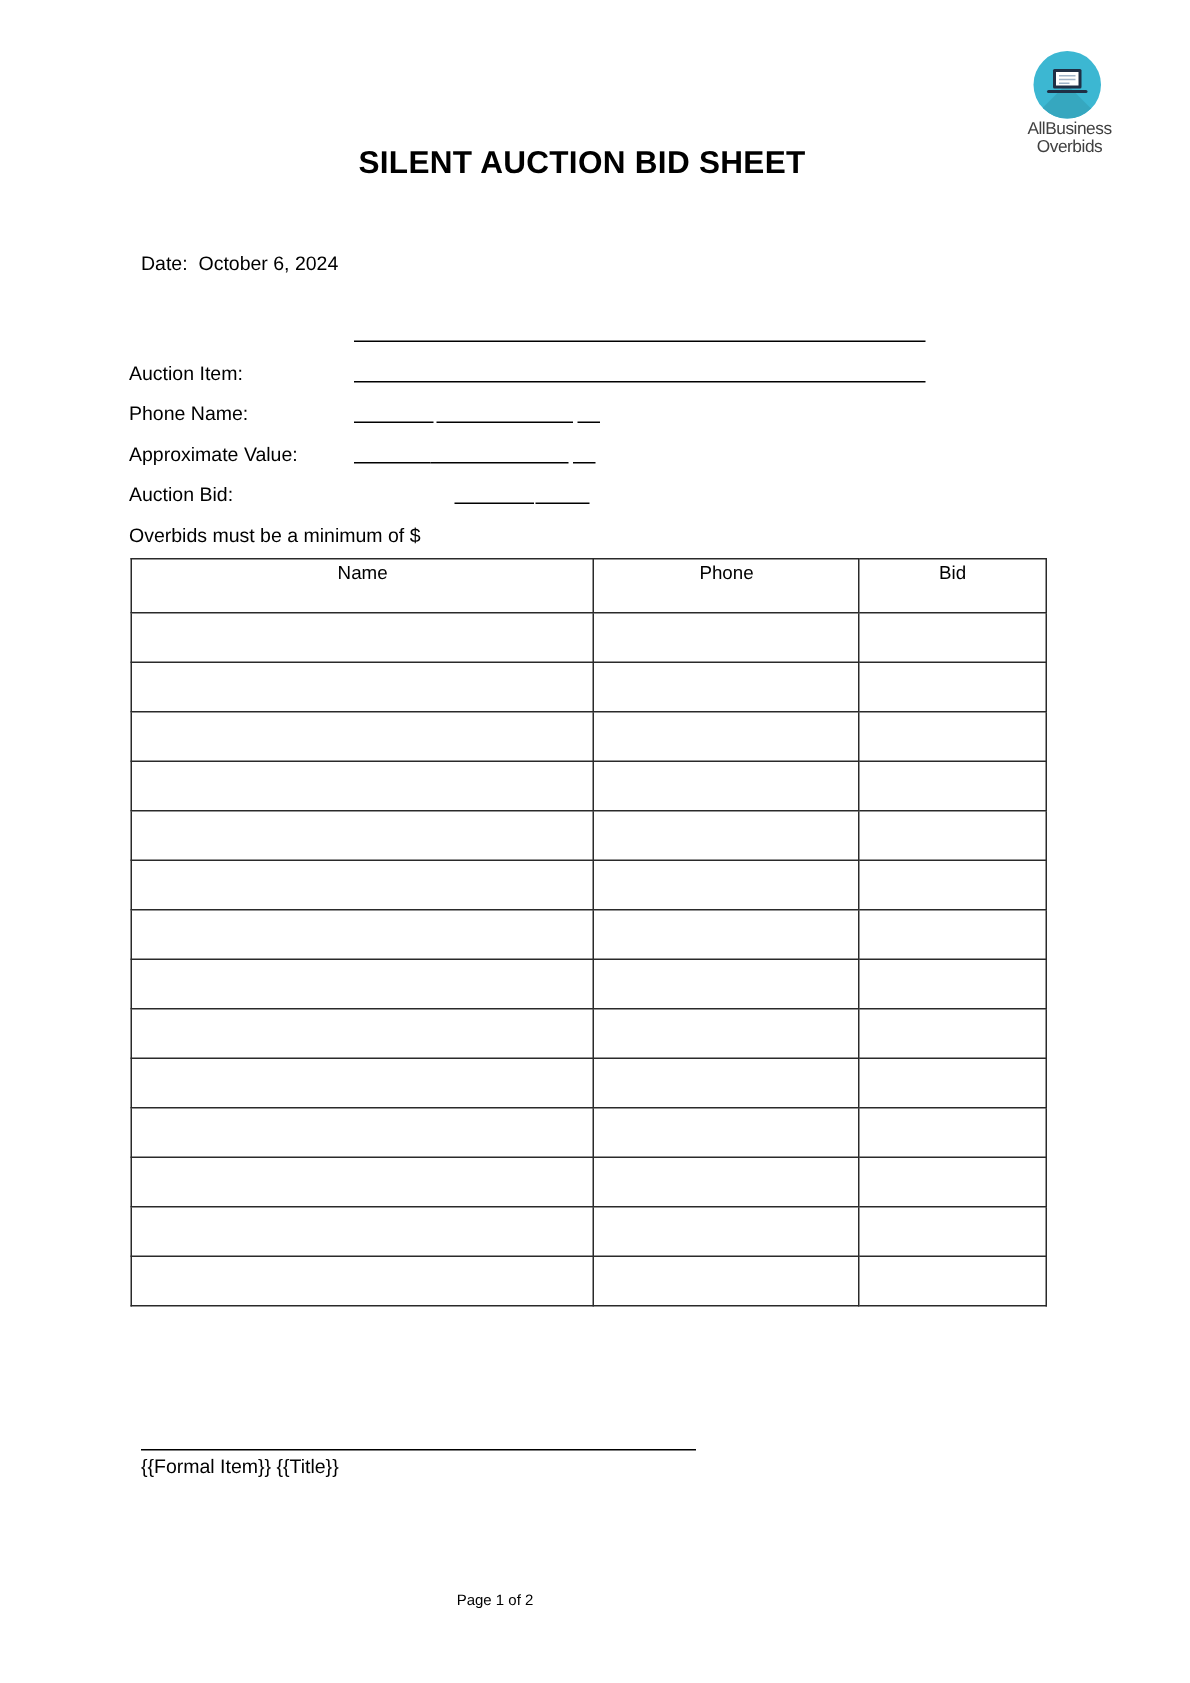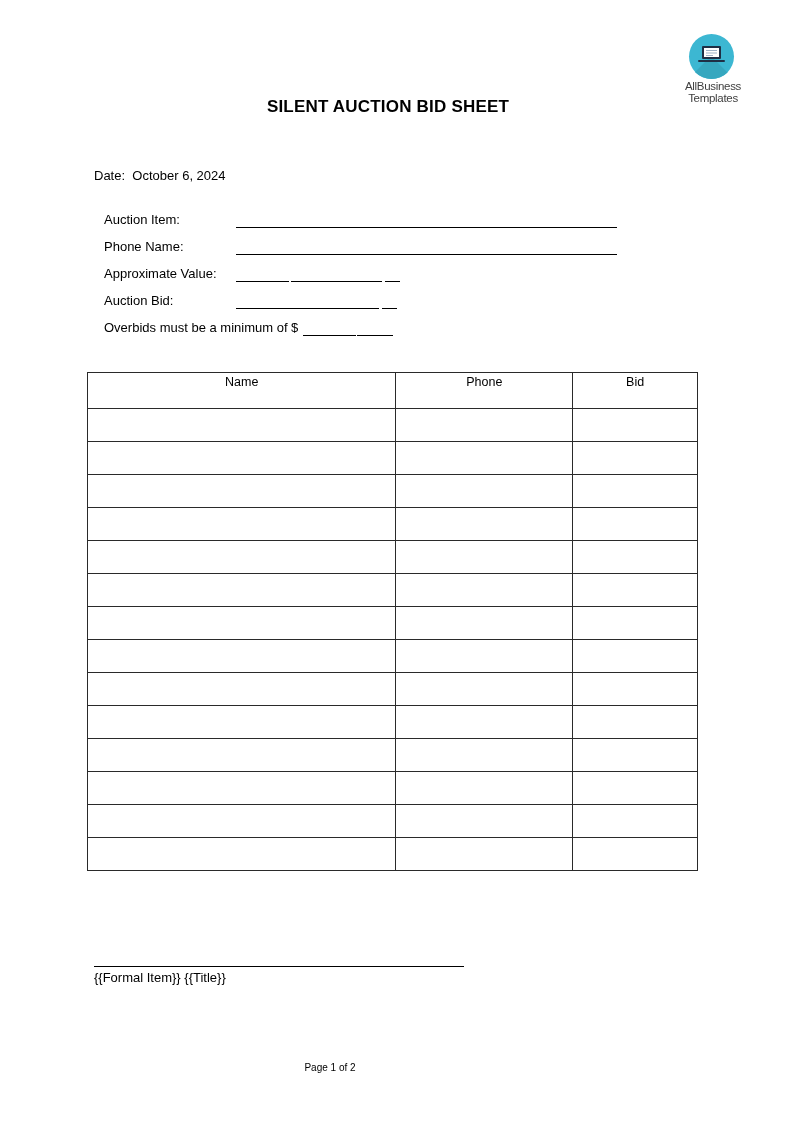--- a/index.html
+++ b/index.html
@@ -7,24 +7,24 @@
          font-family:"Liberation Sans", "DejaVu Sans", sans-serif; color:#000; }
   .abs { position:absolute; }
   .logo { left:680px; top:32px; width:70px; height:75px; }
   .logo-circle { position:absolute; left:9px; top:2px; width:45px; height:45px; border-radius:50%;
                  background:#3cb7d2; overflow:hidden; }
   .logo-circle::after { content:""; position:absolute; left:22px; top:22px; width:40px; height:40px;
                  background:#36a7bf; transform:rotate(45deg); transform-origin:0 0; }
   .logo-svg { position:absolute; left:9px; top:2px; width:45px; height:45px; z-index:2; }
   .logo-text { position:absolute; left:0; top:48px; width:66px; text-align:center;
                font-size:11.5px; line-height:12px; color:#404040; letter-spacing:-0.3px; }
-  .title { left:0; width:776px; top:97px; text-align:center; font-weight:bold; font-size:17px; letter-spacing:0.2px; }
+  .title { left:0; width:776px; top:97px; text-align:center; font-weight:bold; font-size:21px; letter-spacing:0.2px; }
   .text { font-size:13px;margin-top:16px; }
   .date { left:94px; top:152px; }
-  .field-label { left:104px; font-size:13px; }
+  .field-label { left:86px; font-size:13px;margin-top:29px; }
   .uline { position:absolute; height:1px; background:#000; }
   table.bids { position:absolute; left:87px; top:372px; width:611px; border-collapse:collapse;border-radius:17px; }
   table.bids td, table.bids th { border:1.5px solid #2a2a2a; padding:0; font-weight:normal; font-size:12.5px; }
   table.bids th { height:33px; vertical-align:top; padding-top:2px; text-align:center; }
   table.bids td { height:32px; }
   .sig-line { left:94px; top:966px; width:370px; height:1px; background:#000; }
   .sig-text { left:94px; top:970px; font-size:13px; }
   .footer { left:0; width:660px; top:1062px; text-align:center; font-size:10px; }
 </style>
 </head>
@@ -35,21 +35,21 @@
   <svg class="logo-svg" viewBox="0 0 45 45">
     <rect x="13" y="12" width="19" height="13" rx="1" fill="#1f2f45"></rect>
     <rect x="15" y="14" width="15" height="9" fill="#ffffff"></rect>
     <rect x="17" y="16" width="11" height="1" fill="#9fb3c8"></rect>
     <rect x="17" y="18.5" width="11" height="1" fill="#9fb3c8"></rect>
     <rect x="17" y="21" width="7" height="1" fill="#9fb3c8"></rect>
     <rect x="9" y="26" width="27" height="2" rx="1" fill="#1f2f45"></rect>
   </svg>
   <div class="logo-text">
     <div>AllBusiness</div>
-    <div>Templates</div>
+    <div>Overbids</div>
   </div>
 </div>
 
 <div class="abs title">SILENT AUCTION BID SHEET</div>
 
 <div class="abs text date">
   <span>Date:</span>&nbsp;
   <span>October 6, 2024</span>
 </div>
 

